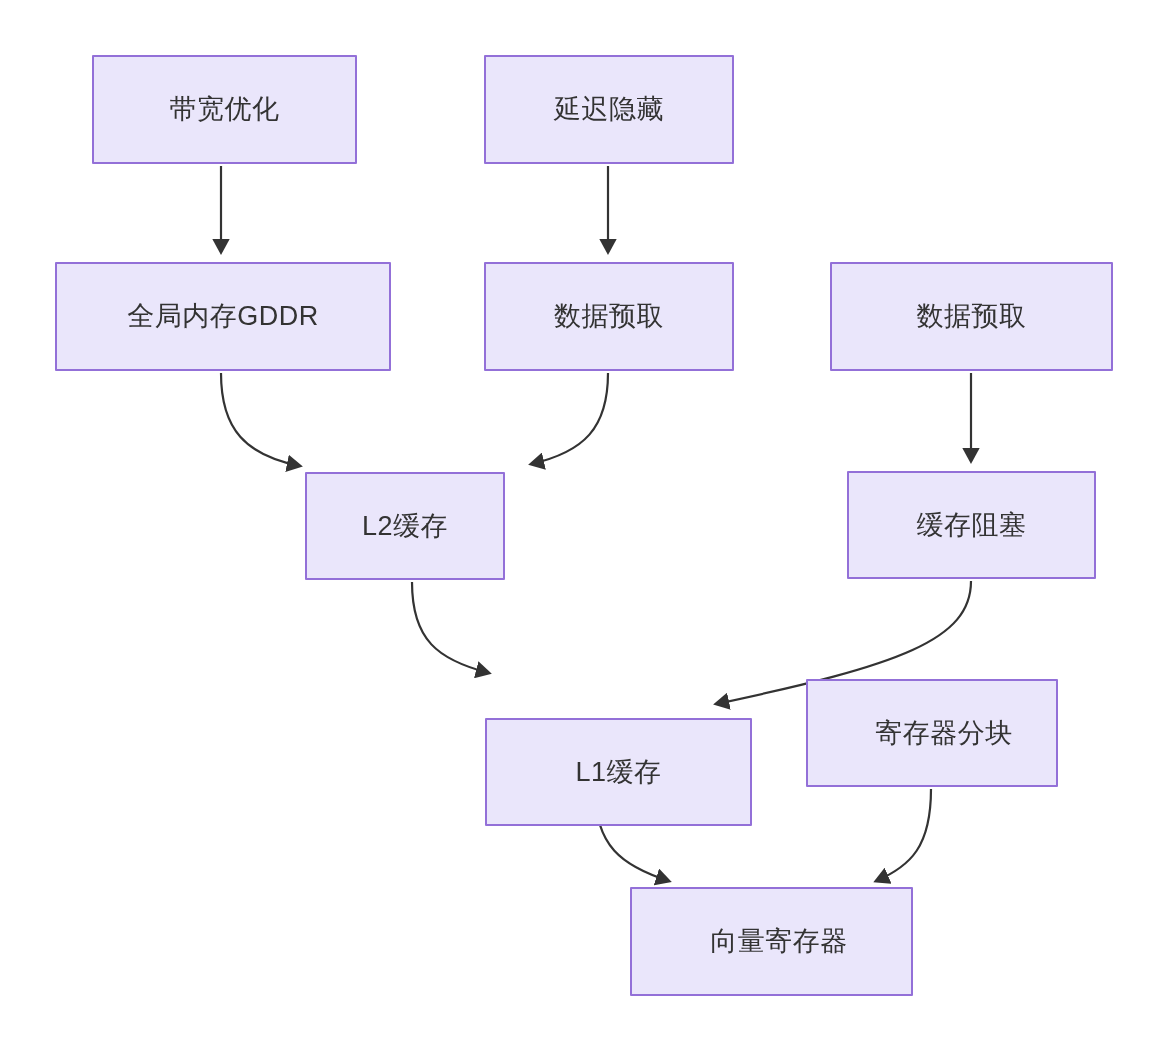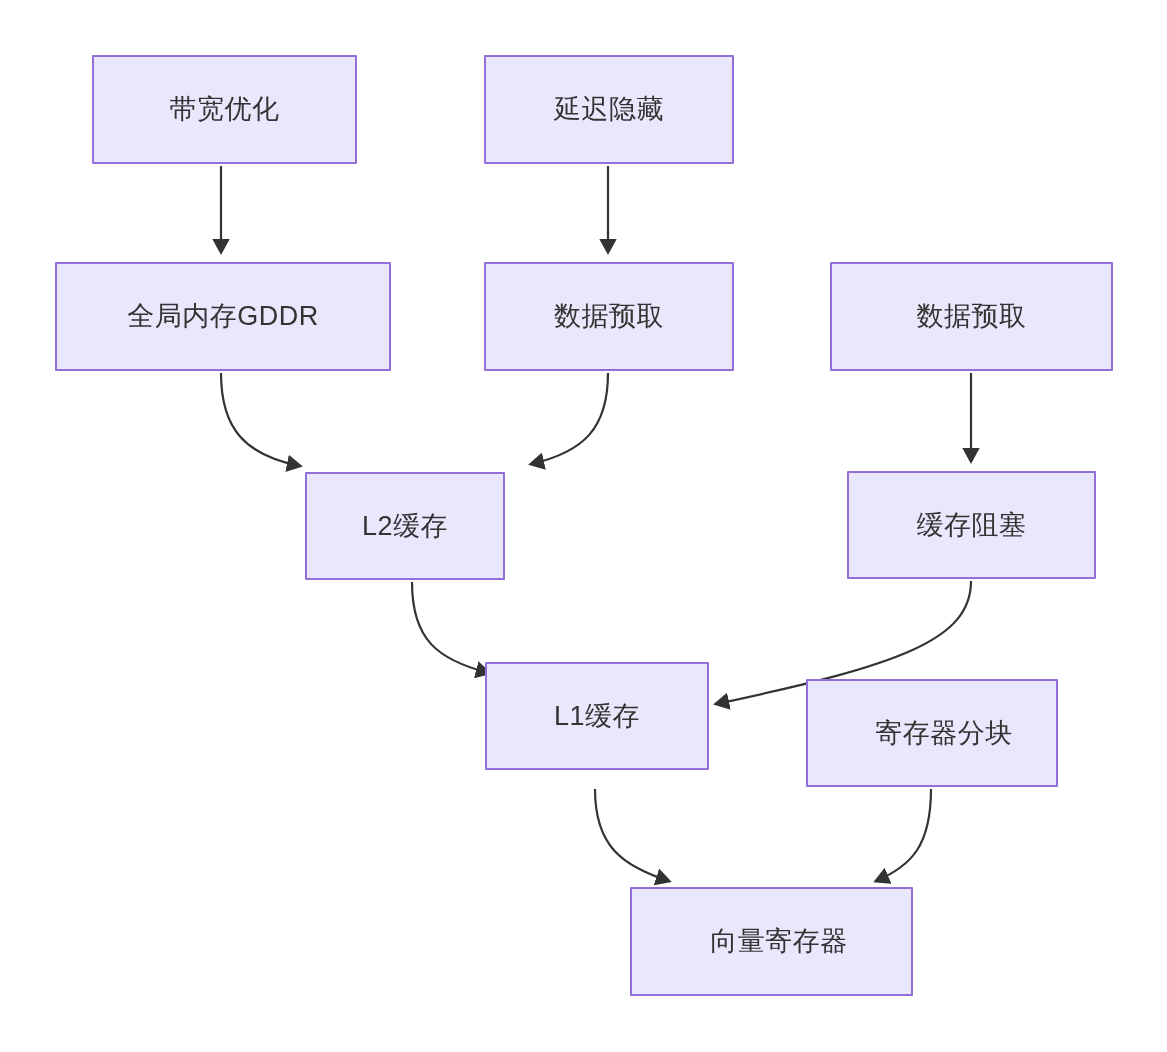--- a/index.html
+++ b/index.html
@@ -49,21 +49,21 @@
     user-select: none;
   }
   
   #node-bandwidth   { left: 92px;  top: 55px;  width: 265px; height: 109px; }
   #node-latency     { left: 484px; top: 55px;  width: 250px; height: 109px; }
   #node-gddr        { left: 55px;  top: 262px; width: 336px; height: 109px; }
   #node-prefetch    { left: 484px; top: 262px; width: 250px; height: 109px; }
   #node-locality    { left: 830px; top: 262px; width: 283px; height: 109px; }
   #node-l2          { left: 305px; top: 472px; width: 200px; height: 108px; }
   #node-blocking    { left: 847px; top: 471px; width: 249px; height: 108px; }
-  #node-l1          { left: 485px; top: 662px; width: 224px; height: 108px; }
+  #node-l1          { left: 485px; top: 718px; width: 267px; height: 108px; }
   #node-regtile     { left: 806px; top: 679px; width: 252px; height: 108px; padding-left: 24px; }
   #node-vecreg      { left: 630px; top: 887px; width: 283px; height: 109px; padding-left: 15px; }
 </style>
 </head>
 <body>
 
 <div id="diagram-root">
 
   <svg id="edge-layer" viewBox="0 0 1167 1052" width="1167" height="1052" xmlns="http://www.w3.org/2000/svg">
     <defs>

